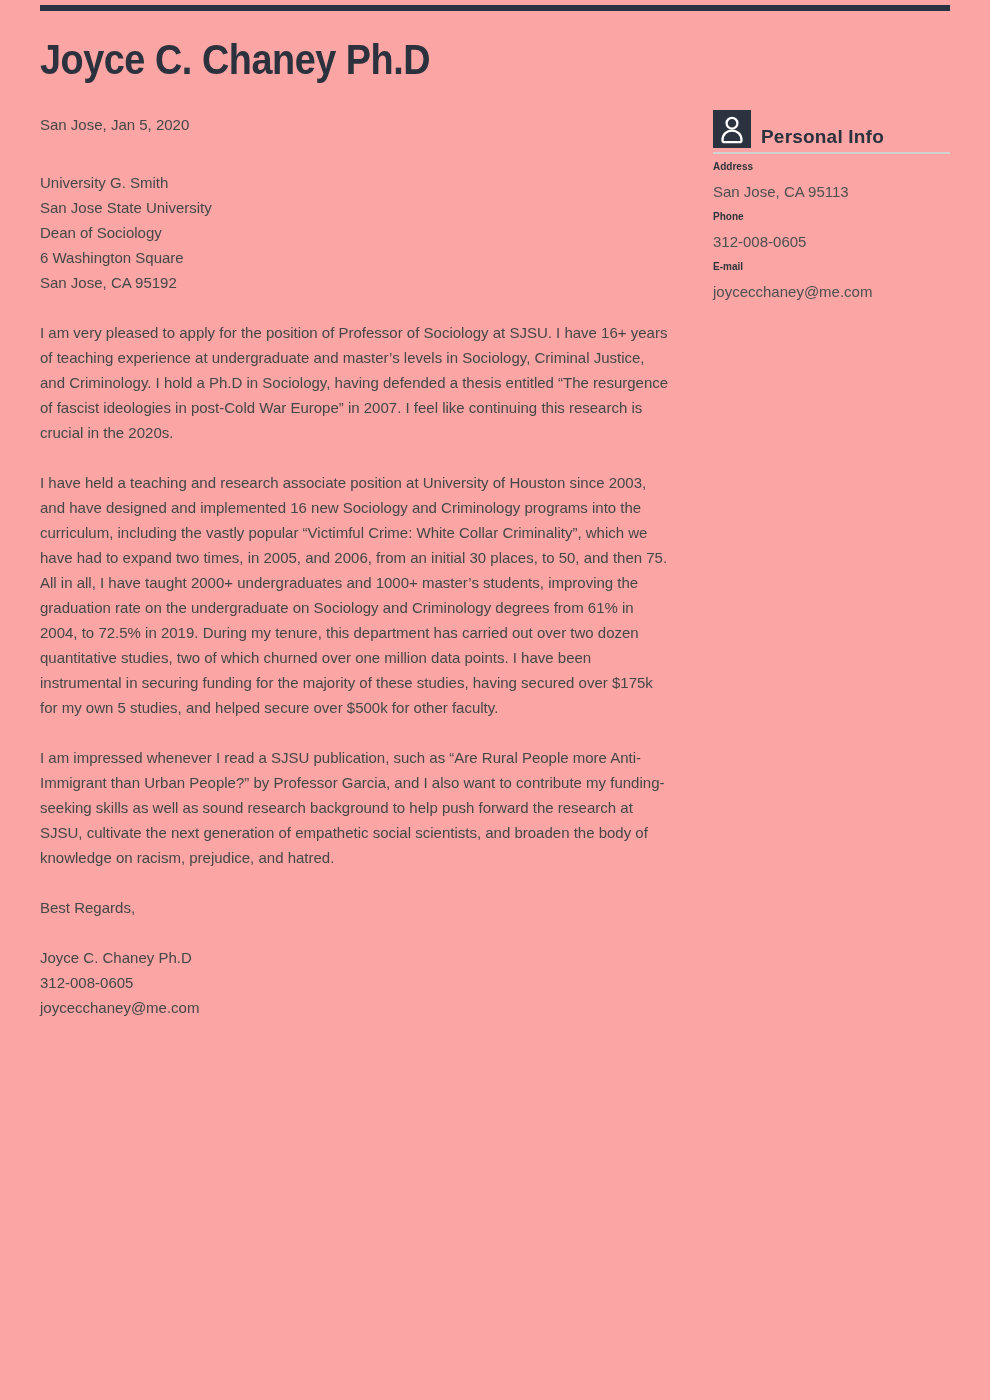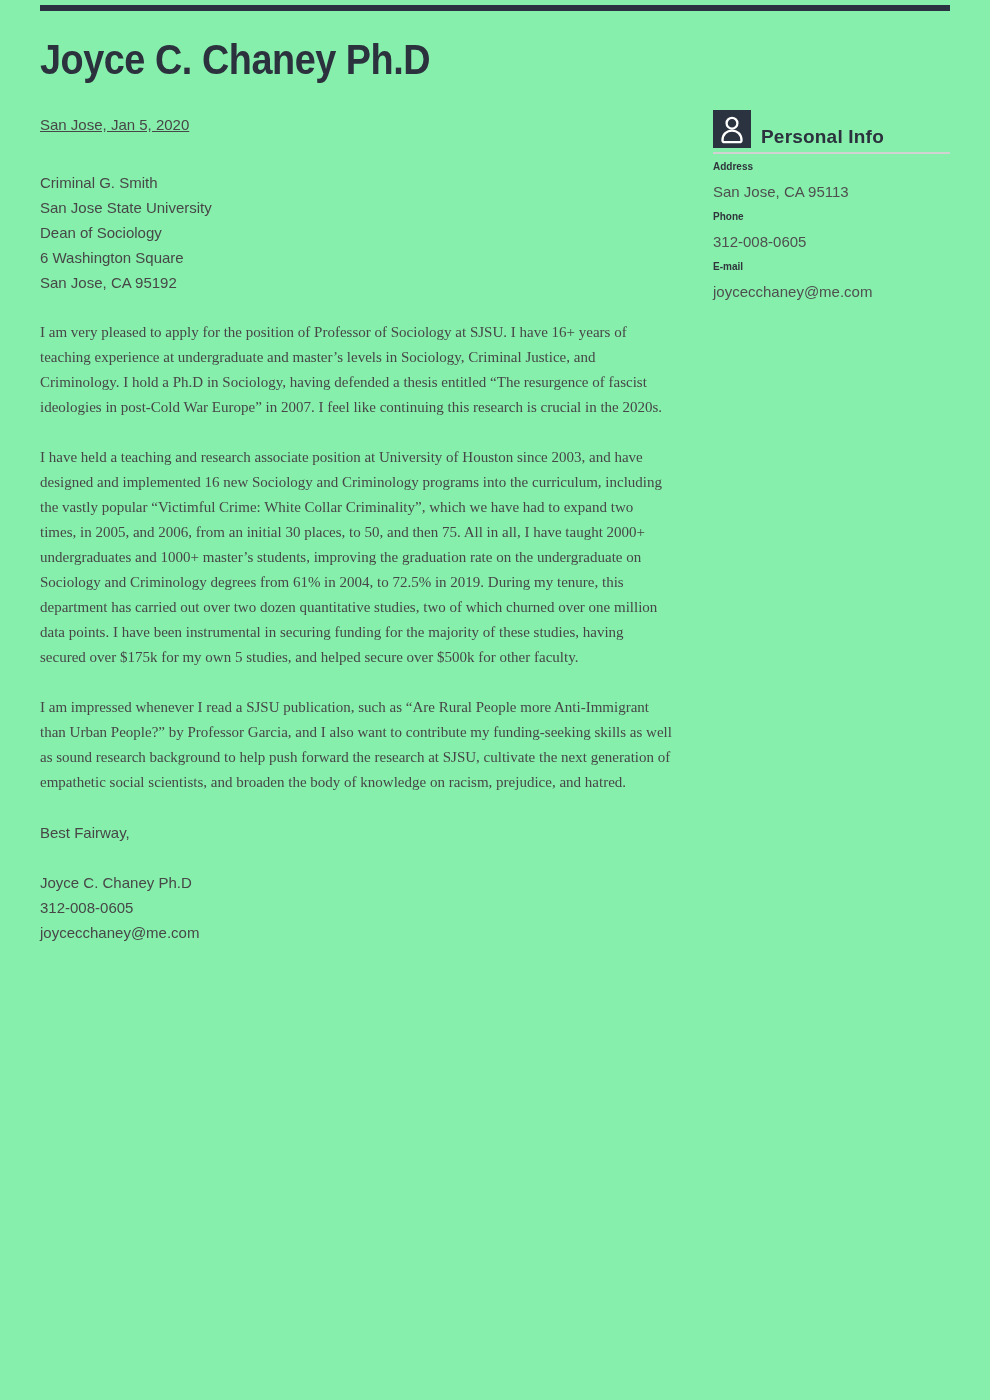--- a/index.html
+++ b/index.html
@@ -4,21 +4,21 @@
 <style>
   html, body {
     margin: 0;
     padding: 0;
     background: #ffffff;
   }
   .page {
     position: relative;
     width: 990px;
     height: 1400px;
-    background: #86efac;
+    background: #fca5a5;
     overflow: hidden;
     font-family: "Liberation Sans", "DejaVu Sans", sans-serif;
   }
   .top-bar {
     position: absolute;
     left: 40px;
     right: 40px;
     top: 5px;
     height: 6px;
     background: #2a3140;
@@ -42,24 +42,24 @@
     transform: scaleX(0.9);
     transform-origin: left top;
     white-space: nowrap;
   }
   .main p {
     margin: 0;
     font-size: 15px;
     line-height: 25px;
     color: #474747;
   }
-  .date-line { margin-top: 28px !important; text-decoration: underline; }
+  .date-line { margin-top: 28px !important; }
   .recipient { margin-top: 33px; }
   .salutation { margin-top: 35px !important; }
-  .para { margin-top: 25px !important; font-family: Liberation Serif, serif; }
+  .para { margin-top: 25px !important; }
   .closing { margin-top: 25px !important; }
   .signature { margin-top: 25px; }
 
   .sidebar {
     width: 237px;
     flex: 0 0 auto;
     padding-top: 110px;
   }
   .sidebar-header {
     display: flex;
@@ -109,33 +109,33 @@
   <div class="top-bar"></div>
 
   <div class="content">
 
     <div class="main">
       <h1>Joyce C. Chaney Ph.D</h1>
 
       <p class="date-line">San Jose, Jan 5, 2020</p>
 
       <div class="recipient">
-        <p>Criminal G. Smith</p>
+        <p>University G. Smith</p>
         <p>San Jose State University</p>
         <p>Dean of Sociology</p>
         <p>6 Washington Square</p>
         <p>San Jose, CA 95192</p>
       </div>
 
 
       <p class="para">I am very pleased to apply for the position of Professor of Sociology at SJSU. I have 16+ years of teaching experience at undergraduate and master’s levels in Sociology, Criminal Justice, and Criminology. I hold a Ph.D in Sociology, having defended a thesis entitled “The resurgence of fascist ideologies in post-Cold War Europe” in 2007. I feel like continuing this research is crucial in the 2020s.</p>
       <p class="para">I have held a teaching and research associate position at University of Houston since 2003, and have designed and implemented 16 new Sociology and Criminology programs into the curriculum, including the vastly popular “Victimful Crime: White Collar Criminality”, which we have had to expand two times, in 2005, and 2006, from an initial 30 places, to 50, and then 75. All in all, I have taught 2000+ undergraduates and 1000+ master’s students, improving the graduation rate on the undergraduate on Sociology and Criminology degrees from 61% in 2004, to 72.5% in 2019. During my tenure, this department has carried out over two dozen quantitative studies, two of which churned over one million data points. I have been instrumental in securing funding for the majority of these studies, having secured over $175k for my own 5 studies, and helped secure over $500k for other faculty.</p>
       <p class="para">I am impressed whenever I read a SJSU publication, such as “Are Rural People more Anti-Immigrant than Urban People?” by Professor Garcia, and I also want to contribute my funding-seeking skills as well as sound research background to help push forward the research at SJSU, cultivate the next generation of empathetic social scientists, and broaden the body of knowledge on racism, prejudice, and hatred.</p>
 
-      <p class="closing">Best Fairway,</p>
+      <p class="closing">Best Regards,</p>
 
       <div class="signature">
         <p>Joyce C. Chaney Ph.D</p>
         <p>312-008-0605</p>
         <p>joycecchaney@me.com</p>
       </div>
     </div>
 
     <aside class="sidebar">
       <div class="sidebar-header">

